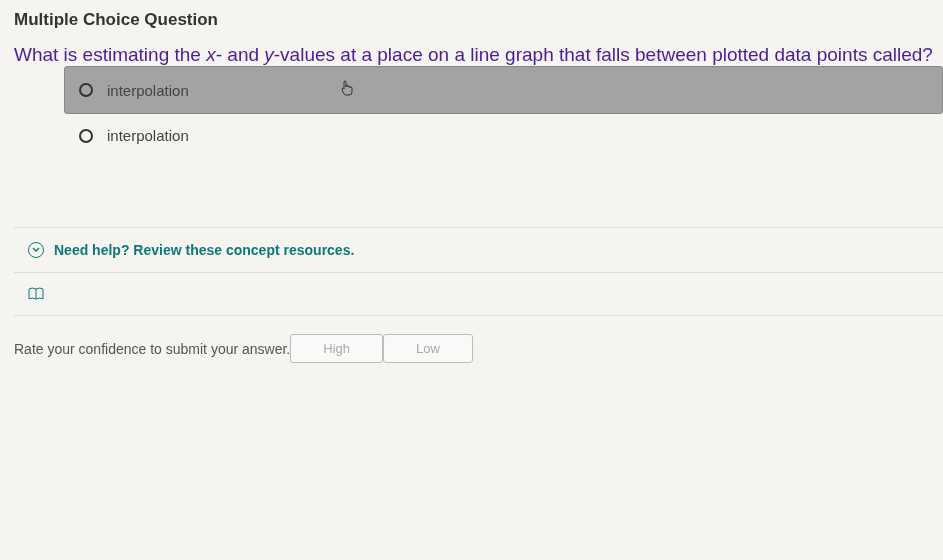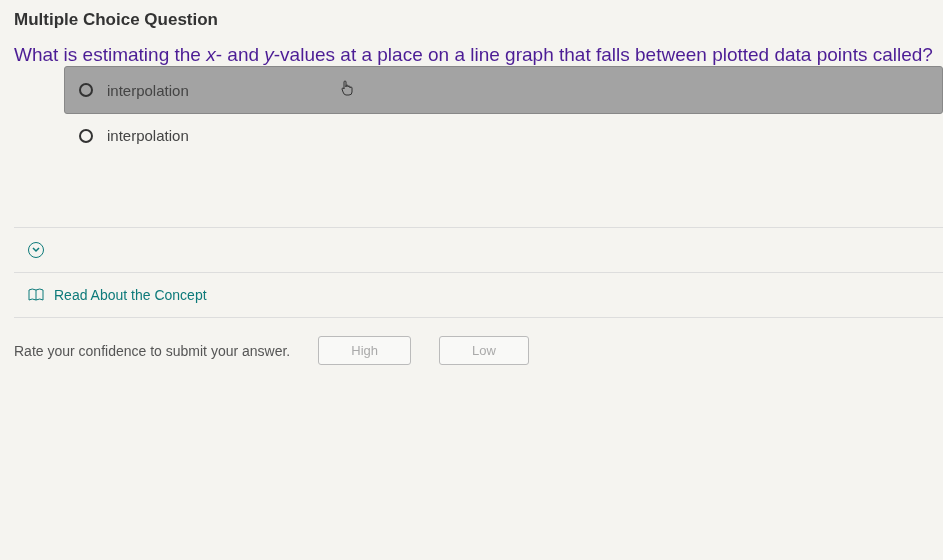--- a/index.html
+++ b/index.html
@@ -90,21 +90,21 @@
     }
     .need-help {
       font-weight: bold;
     }
     .submit-row {
       display: flex;
       align-items: center;
       padding: 18px 0 0 0;
       font-size: 14px;
       color: #555;
-      gap: 28px;
+      gap: 0;
     }
     .confidence-btn {
       border: 1px solid #bbb;
       border-radius: 3px;
       padding: 6px 32px;
       min-width: 70px;
       text-align: center;
       font-size: 13px;
       color: #aaa;
       background: #f9f9f7;
@@ -136,28 +136,28 @@
   </div>
 </div>
 
 <div class="resources">
   <div class="resource-row need-help">
     <span class="chevron">
       <svg width="8" height="8" viewBox="0 0 8 8">
           <path d="M1 2 L4 5 L7 2" fill="none" stroke="#0d7a7a" stroke-width="1.5"></path>
         </svg>
     </span>
+    <span>Need help? Review these concept resources.</span>
   </div>
   <div class="resource-row">
     <span class="book-icon">
       <svg width="16" height="14" viewBox="0 0 16 14">
         <path d="M1 2 Q4 0 8 2 Q12 0 15 2 L15 12 Q12 10 8 12 Q4 10 1 12 Z M8 2 L8 12" fill="none" stroke="#0d7a7a" stroke-width="1"></path>
       </svg>
     </span>
-    <span>Read About the Concept</span>
   </div>
 </div>
 
 <div class="submit-row">
   <span>Rate your confidence to submit your answer.</span>
   <div class="confidence-btn">High</div>
   <div class="confidence-btn">Low</div>
 </div>
 
 </body></html>

